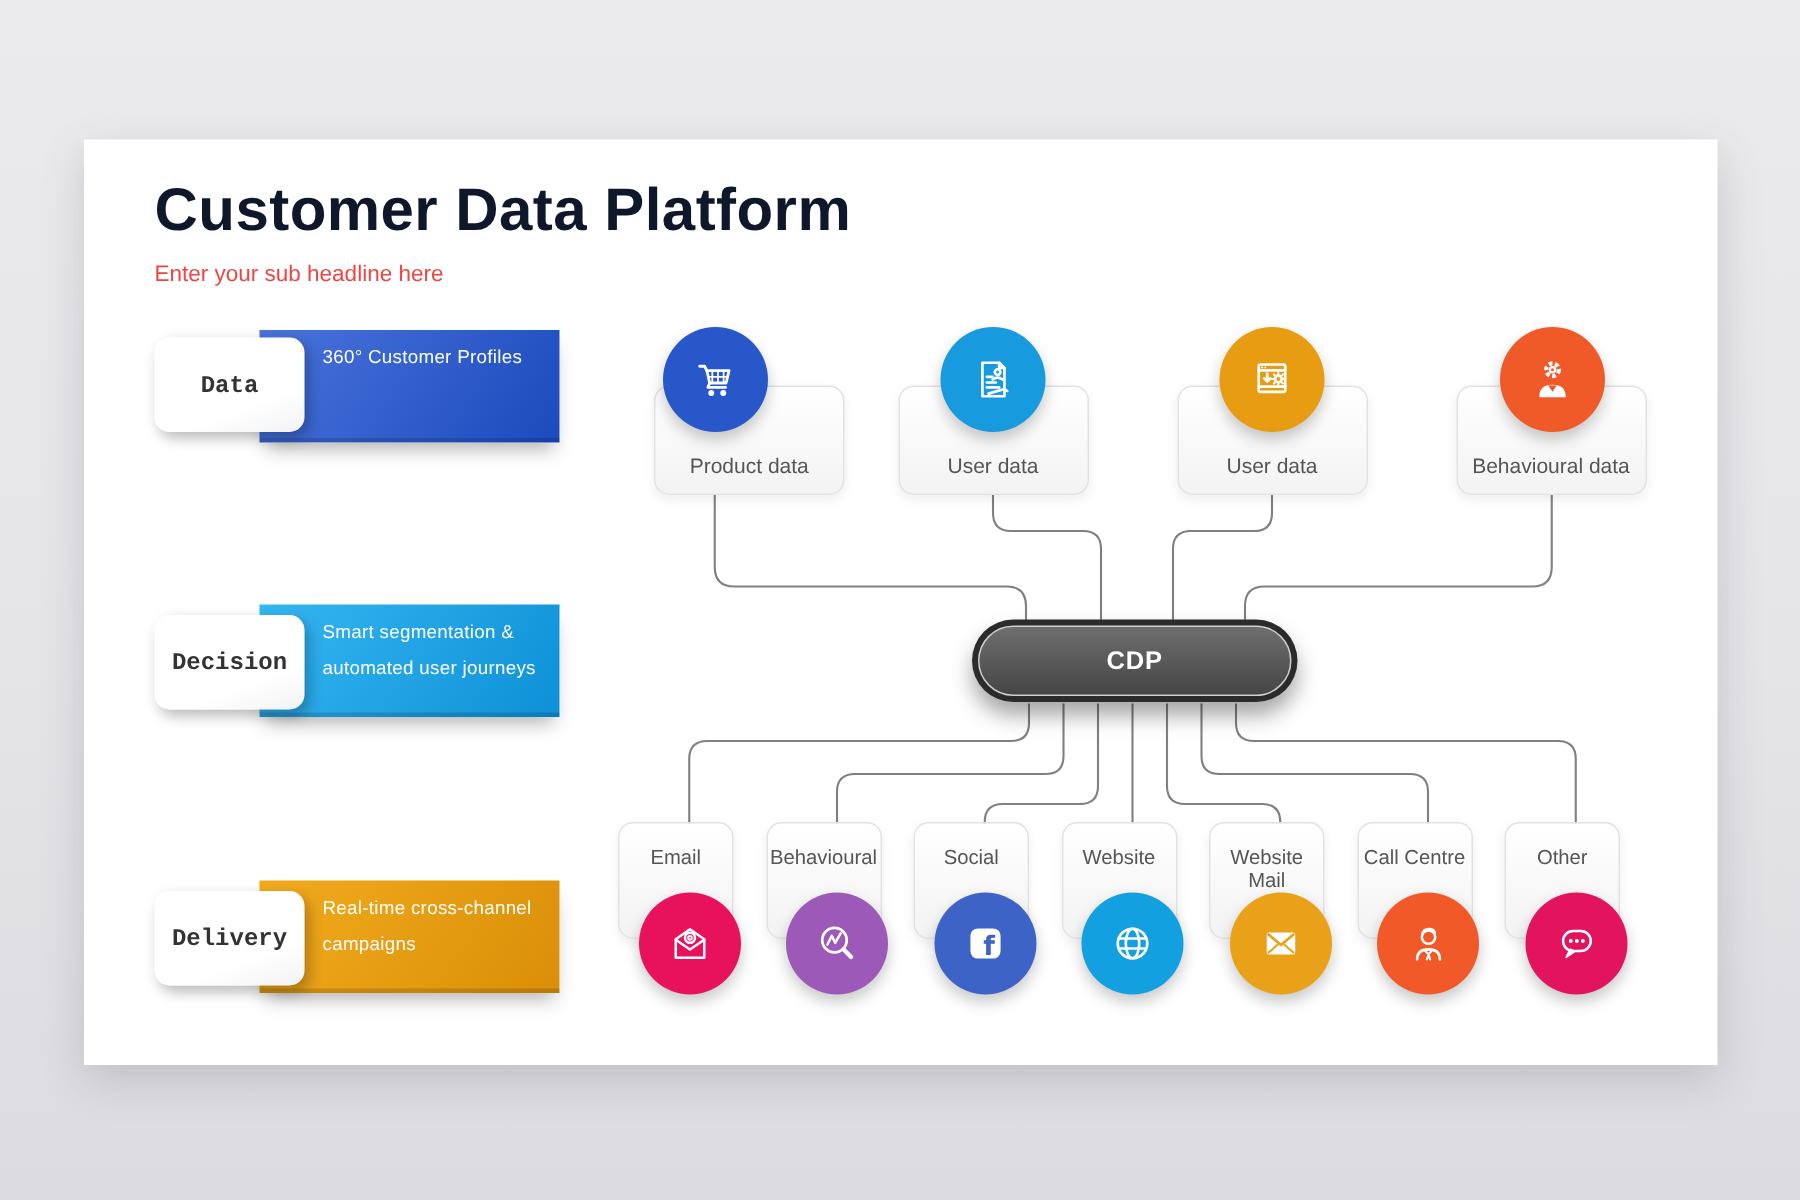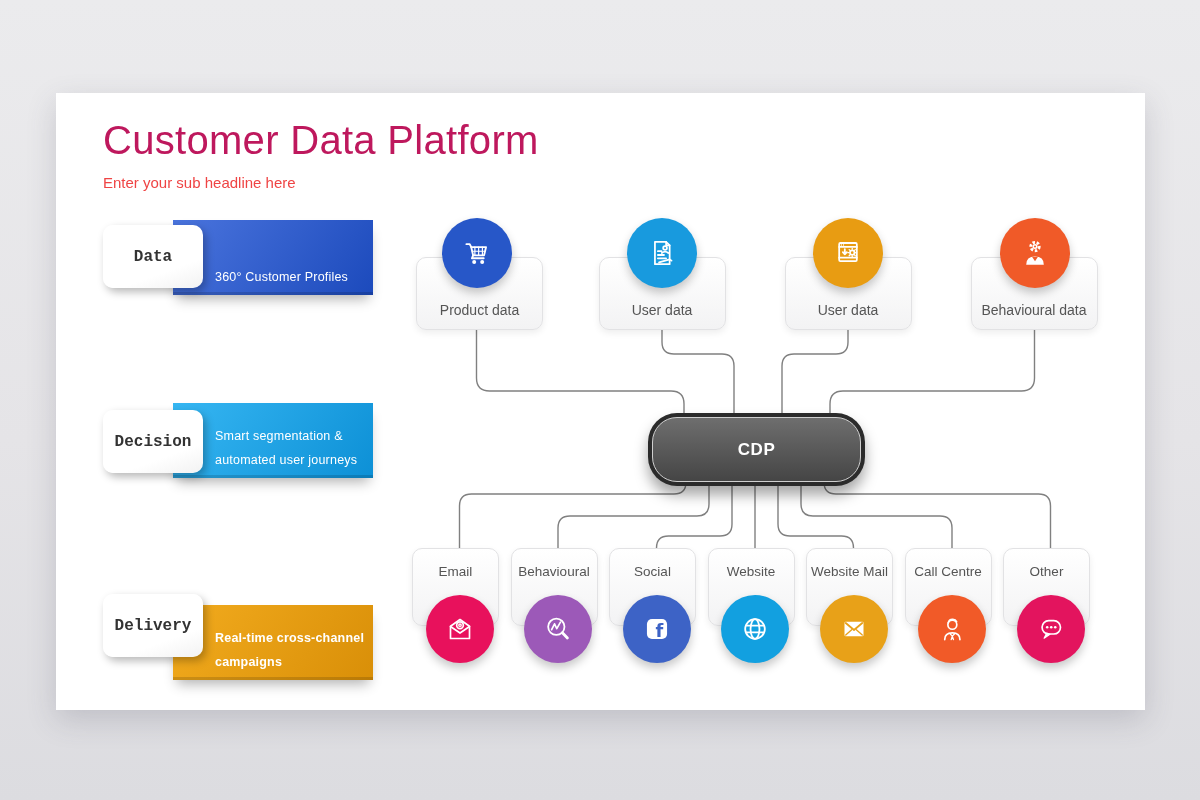--- a/index.html
+++ b/index.html
@@ -9,34 +9,34 @@
     background:linear-gradient(180deg,#ebebed 0%,#e5e4e7 55%,#dcdce0 100%);
     position:relative;
   }
   .panel {
     position:absolute; left:56px; top:93px; width:1089px; height:617px;
     background:#ffffff;
     box-shadow:0 10px 28px rgba(70,70,90,.20);
   }
   .title {
     position:absolute; left:103px; top:118px;
-    font-size:40px; font-weight:400; color:#be185d; letter-spacing:.3px;
+    font-size:40px; font-weight:700; color:#0f172a; letter-spacing:.3px;
   }
   .subtitle {
     position:absolute; left:103px; top:174px;
     font-size:15px; color:#ef4444;
   }
   svg.connectors { position:absolute; left:0; top:0; z-index:1; }
   svg.connectors path { fill:none; stroke-width:1.4px; }
 
   
   .stage-bar {
     position:absolute; left:173px; width:200px; height:75px; z-index:2;
-    display:flex; align-items:flex-end;
-    padding:23px 8px 6px 42px;
+    display:flex; align-items:flex-start;
+    padding:6px 8px 6px 42px;
     box-shadow:0 8px 12px -4px rgba(0,0,0,.30), inset 0 -3px 0 rgba(0,0,0,.14);
   }
   .stage-desc { font-size:12.5px; line-height:24px; color:#fff; letter-spacing:.2px; }
   .stage-label-box {
     position:absolute; left:103px; width:100px; height:63px; z-index:3;
     background:linear-gradient(160deg,#ffffff 70%,#f2f2f2);
     border-radius:10px;
     box-shadow:3px 4px 9px rgba(0,0,0,.28);
     display:flex; align-items:center; justify-content:center;font-family:Liberation Mono, monospace;
   }
@@ -47,39 +47,39 @@
     position:absolute; z-index:2;
     background:linear-gradient(180deg,#ffffff 0%,#f3f3f4 100%);
     border:1px solid #e2e2e4; border-radius:10px;
     box-shadow:0 3px 7px rgba(0,0,0,.07);
   }
   .src-card  { top:257px; width:127px; height:73px; }
   .src-card .card-label {
     position:absolute; left:0; right:0; bottom:11px;
     text-align:center; font-size:14px; color:#555;
   }
-  .ch-card { top:548px; width:87px; height:78px; }
+  .ch-card { top:548px; width:77px; height:78px; }
   .ch-card .card-label {
     position:absolute; left:0; right:0; top:15px;
     text-align:center; font-size:13.5px; color:#555;
   }
 
   
   .circle {
     position:absolute; z-index:4; border-radius:50%;
     display:flex; align-items:center; justify-content:center;
     box-shadow:0 5px 10px rgba(0,0,0,.22);
   }
   .circle-lg { width:70px; height:70px; top:218px; }
   .circle-sm { width:68px; height:68px; top:595px; }
   .circle svg { display:block; }
 
   
   .hub {
-    position:absolute; left:648px; top:413px; width:217px; height:73px; z-index:4;
+    position:absolute; left:648px; top:413px; width:217px; height:55px; z-index:4;
     background:#2b2b2b; border-radius:29px; padding:4px;
     box-shadow:0 9px 14px rgba(0,0,0,.35);
   }
   .hub-inner {
     width:100%; height:100%; border-radius:25px;
     background:linear-gradient(180deg,#6e6e6e,#454545);
     border:1px solid #cfcfcf;
     display:flex; align-items:center; justify-content:center;
   }
   .hub-label { color:#fff; font-size:17px; font-weight:bold; letter-spacing:.6px; }
@@ -115,28 +115,28 @@
   <span class="stage-label">Data</span>
 </div>
 
 <div class="stage-bar" style="top: 403px; background: linear-gradient(125deg, rgb(54, 182, 242), rgb(13, 144, 214));">
   <span class="stage-desc">Smart segmentation &amp; automated user journeys</span>
 </div>
 <div class="stage-label-box" style="top:410px">
   <span class="stage-label">Decision</span>
 </div>
 
-<div class="stage-bar" style="top: 605px; background: linear-gradient(125deg, rgb(242, 171, 30), rgb(217, 143, 8)); font-weight: bold;">
+<div class="stage-bar" style="top: 587px; background: linear-gradient(125deg, rgb(242, 171, 30), rgb(217, 143, 8));">
   <span class="stage-desc">Real-time cross-channel campaigns</span>
 </div>
 <div class="stage-label-box" style="top:594px">
   <span class="stage-label">Delivery</span>
 </div>
 
-<div class="card src-card" style="left:416px">
+<div class="card src-card" style="left:436px">
   <span class="card-label">Product data</span>
 </div>
 <div class="card src-card" style="left:598.5px">
   <span class="card-label">User data</span>
 </div>
 <div class="card src-card" style="left:784.5px">
   <span class="card-label">User data</span>
 </div>
 <div class="card src-card" style="left:970.5px">
   <span class="card-label">Behavioural data</span>

